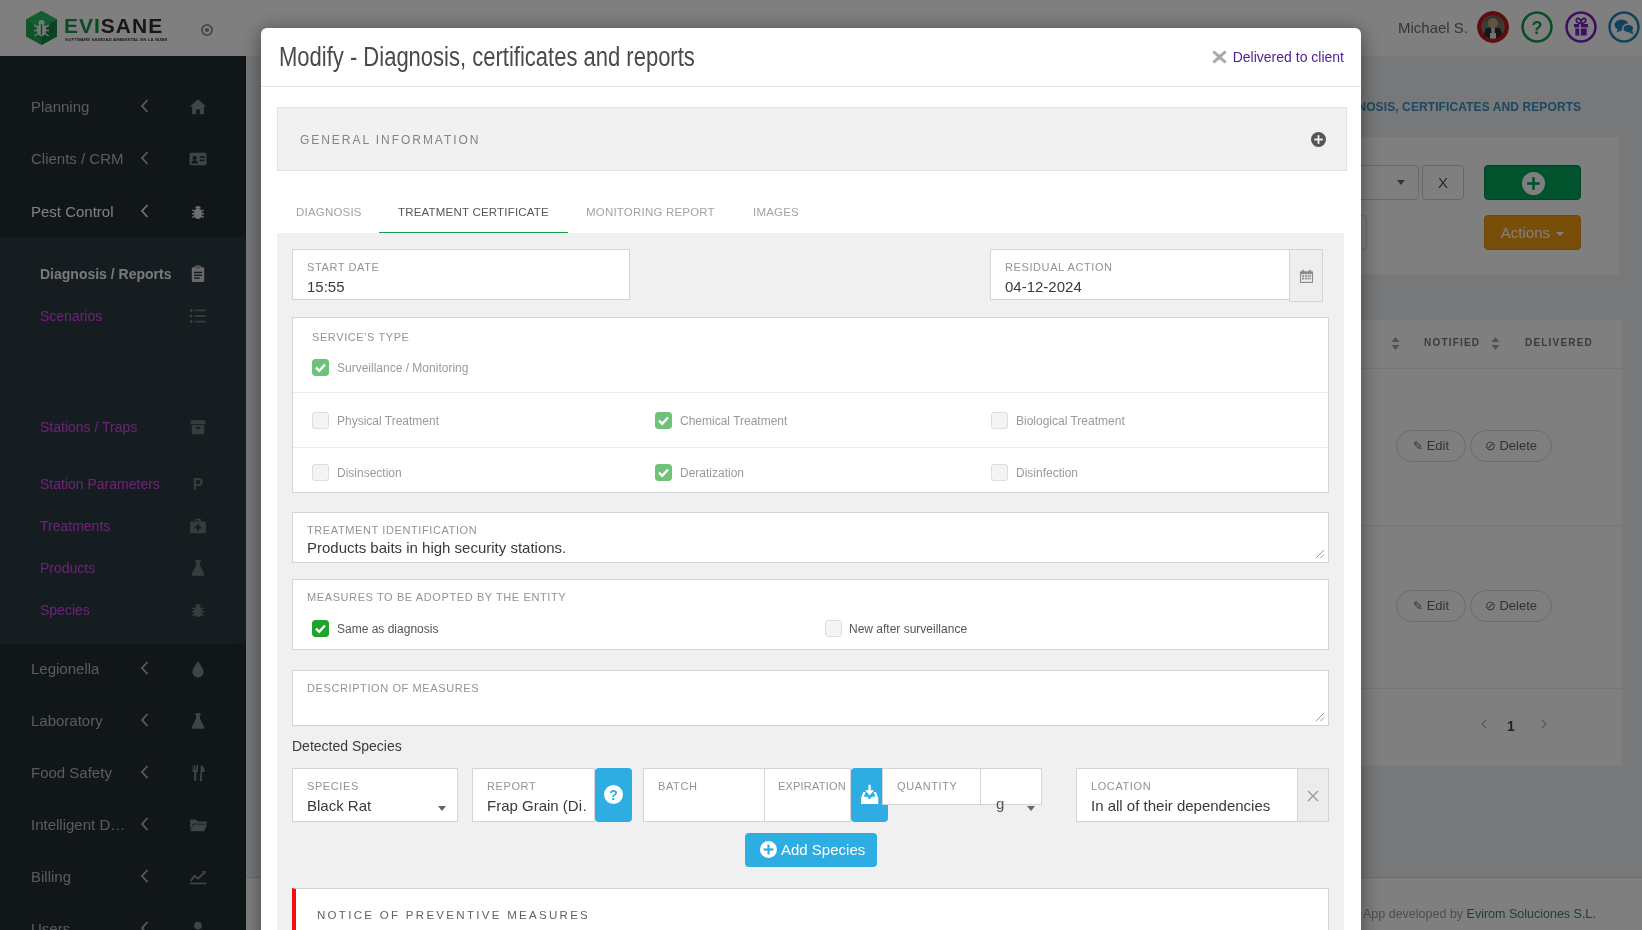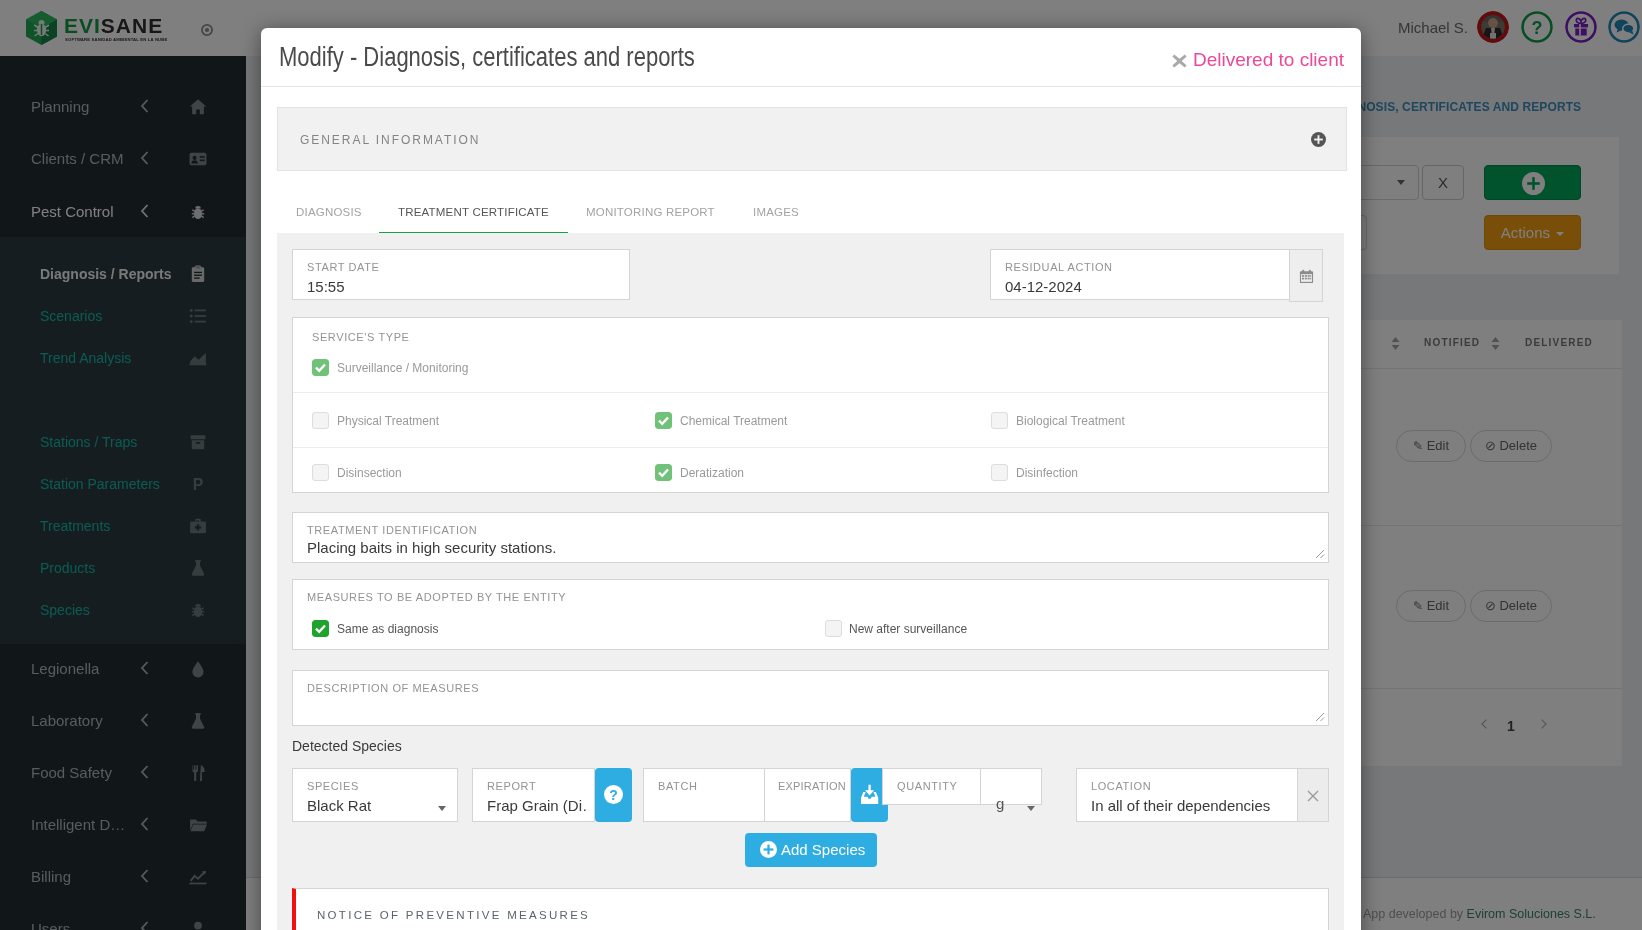--- a/index.html
+++ b/index.html
@@ -16,40 +16,40 @@
   .user-name { position:absolute; left:1398px; top:19px; font-size:15px; color:#6b6b6b; }
   .circ { position:absolute; top:11px; width:32px; height:32px; border-radius:50%; }
 
   
   .sidebar { position:absolute; left:0; top:56px; width:246px; height:874px; background:#222d32; }
   .subwrap { position:absolute; left:0; top:181px; width:246px; height:407px; background:#2c3b41; }
   .mitem { position:absolute; left:0; width:246px; height:52px; color:#b0b8bd; font-size:15px; }
   .mitem .lbl { position:absolute; left:31px; top:17px; }
   .mitem .arr { position:absolute; left:140px; top:18px; }
   .mitem .ic { position:absolute; left:189px; top:17px; width:18px; height:18px; text-align:center; }
-  .sitem { position:absolute; left:0; width:246px; height:42px; color:#14b8a6; font-size:14px; }
+  .sitem { position:absolute; left:0; width:246px; height:42px; color:#d946ef; font-size:14px; }
   .sitem .lbl { position:absolute; left:40px; top:13px; }
   .sitem .ic { position:absolute; left:189px; top:12px; width:18px; height:18px; }
   .white { color:#ffffff; }
 
   
   .crumb { position:absolute; left:1327px; top:100px; font-size:12px; letter-spacing:0.1px; font-weight:bold; color:#3c8dbc; white-space:nowrap; }
   .panel { position:absolute; background:#fff; }
   .btn-x { position:absolute; border:1px solid #ccc; border-radius:4px; background:#fff; color:#555; text-align:center; }
   .tline { position:absolute; height:1px; background:#e8e8e8; }
   .thead { position:absolute; top:17px; font-size:10px; font-weight:bold; letter-spacing:1.2px; color:#777; }
   .pillbtn { position:absolute; width:70px; height:32px; border:1px solid #d7d7d7; border-radius:16px; background:#fff; color:#666; font-size:13px; text-align:center; line-height:30px; }
   .footer { position:absolute; left:246px; top:877px; width:1396px; height:53px; background:#fff; border-top:1px solid #d2d6de; }
 
   
   .backdrop { position:absolute; left:0; top:0; width:1642px; height:930px; background:rgba(0,0,0,0.50); }
   .modal { position:absolute; left:261px; top:28px; width:1100px; height:1000px; background:#fff; border-radius:6px 6px 0 0; box-shadow:0 3px 20px rgba(0,0,0,0.45); }
   .m-header { position:absolute; left:0; top:0; width:1100px; height:59px; border-bottom:1px solid #e5e5e5; }
   .m-title { position:absolute; left:18px; top:14px; font-size:27px; color:#4a4a4a; transform:scaleX(0.815); transform-origin:left top; white-space:nowrap; }
-  .m-deliv { position:absolute; right:17px; top:21px; font-size:19px; color:#ec4899; }
+  .m-deliv { position:absolute; right:17px; top:21px; font-size:14px; color:#4c1d95; }
   .gi-panel { position:absolute; left:16px; top:79px; width:1070px; height:64px; background:#f1f1f1; border:1px solid #e3e3e3; }
   .gi-label { position:absolute; left:22px; top:25px; font-size:12px; letter-spacing:1.95px; color:#848484; }
   .tabs { position:absolute; left:16px; top:167px; height:38px; font-size:11.5px; letter-spacing:0.2px; color:#a3a3a3; }
   .tab { position:absolute; top:11px; white-space:nowrap; }
   .tab.on { color:#565656; }
   .greenbar { position:absolute; left:102px; top:37px; width:189px; height:4.5px; background:#17a04b; }
   .gbody { position:absolute; left:16px; top:205px; width:1067px; height:760px; background:#f0f0f0; }
 
   
   .fbox { position:absolute; background:#fff; border:1px solid #d4d4d4; }
@@ -197,28 +197,21 @@
         <g fill="#6f797f">
           <circle cx="2" cy="3" r="1.3"></circle>
           <rect x="5" y="2.2" width="10" height="1.6"></rect>
           <circle cx="2" cy="8" r="1.3"></circle>
           <rect x="5" y="7.2" width="10" height="1.6"></rect>
           <circle cx="2" cy="13" r="1.3"></circle>
           <rect x="5" y="12.2" width="10" height="1.6"></rect>
         </g>
       </svg>
   </div>
-  <div class="sitem" style="top:281px;">
-      <span class="lbl">Trend Analysis</span>
-    <svg class="ic" viewBox="0 0 16 16">
-        <path d="M1 13.5 V11 L5 6.5 L8.5 9.5 L15 3.5 V13.5 Z" fill="#6f797f"></path>
-        <rect x="0.5" y="13" width="15" height="1.5" fill="#6f797f"></rect>
-      </svg>
-  </div>
-  <div class="sitem" style="top:365px;padding-left:9px;">
+  <div class="sitem" style="top:350px;padding-left:9px;">
       <span class="lbl">Stations / Traps</span>
     <svg class="ic" viewBox="0 0 16 16">
         <g fill="#6f797f">
           <rect x="1.5" y="2" width="13" height="3.5" rx="0.5"></rect>
           <path d="M2.5 6.5 h11 v7 a1 1 0 0 1 -1 1 h-9 a1 1 0 0 1 -1 -1 z"></path>
           <rect x="6" y="8" width="4" height="1.6" fill="#2c3b41"></rect>
         </g>
       </svg>
   </div>
   <div class="sitem" style="top:407px;">
@@ -450,21 +443,21 @@
           <rect width="17" height="17" rx="3" fill="#70c279"></rect>
           <path d="M4 8.7 L7.2 11.8 L13 5.5" fill="none" stroke="#fff" stroke-width="2.4"></path>
         </svg>
       <div class="clabel" style="left:387px; top:148px;">Deratization</div>
       <div class="chk off" style="left:698px; top:146px;"></div>
       <div class="clabel" style="left:723px; top:148px;">Disinfection</div>
     </div>
 
     <div class="fbox" style="left:15px; top:279px; width:1037px; height:51px;">
       <div class="flabel">TREATMENT IDENTIFICATION</div>
-      <div class="fval" style="top:26px;">Placing baits in high security stations.</div>
+      <div class="fval" style="top:26px;">Products baits in high security stations.</div>
       <svg class="resize" viewBox="0 0 10 10">
           <path d="M9 1 L1 9 M9 5.5 L5.5 9" stroke="#9a9a9a" stroke-width="1"></path>
         </svg>
     </div>
 
     <div class="fbox" style="left:15px; top:346px; width:1037px; height:71px;">
       <div class="flabel">MEASURES TO BE ADOPTED BY THE ENTITY</div>
       <svg class="chk" style="left:19px; top:40px;" viewBox="0 0 17 17">
           <rect width="17" height="17" rx="3" fill="#1ea32c"></rect>
           <path d="M4 8.7 L7.2 11.8 L13 5.5" fill="none" stroke="#fff" stroke-width="2.4"></path>

